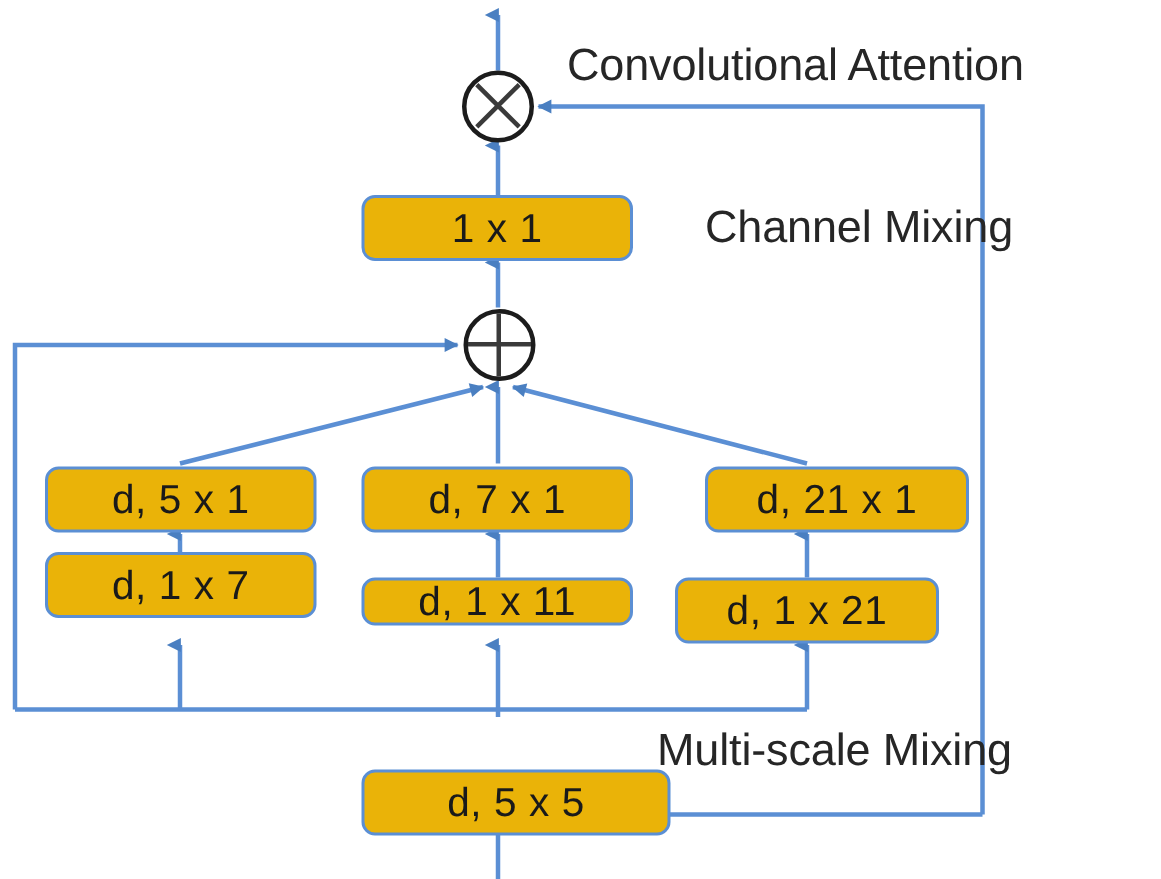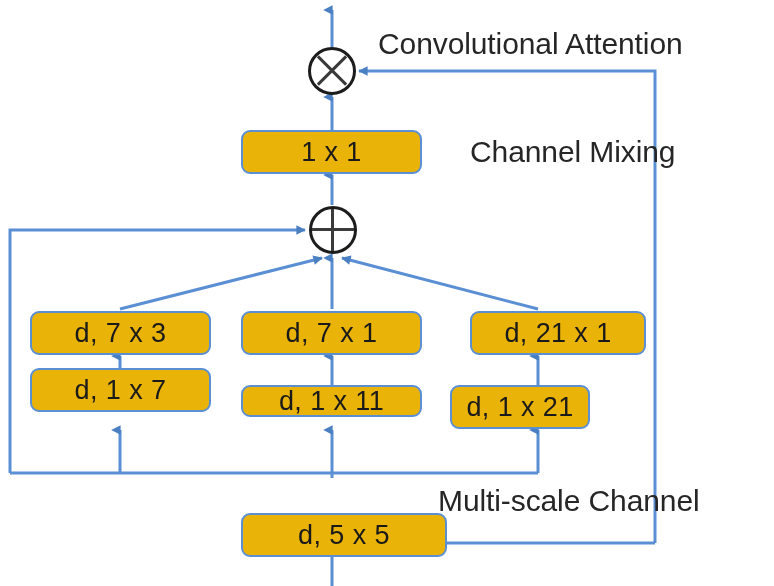--- a/index.html
+++ b/index.html
@@ -138,40 +138,40 @@
   <div class="op-node op-add" style="left:309px; top:206px;">
     <span class="bar h"></span>
     <span class="bar v"></span>
   </div>
 
   <div class="node-box" style="left:241px; top:130px; width:181px; height:44px;">
     <span>1 x 1</span>
   </div>
 
   <div class="node-box" style="left:30px; top:311px; width:181px; height:44px;">
-    <span>d, 7 x 3</span>
+    <span>d, 5 x 1</span>
   </div>
   <div class="node-box" style="left:241px; top:311px; width:181px; height:44px;">
     <span>d, 7 x 1</span>
   </div>
   <div class="node-box" style="left:450px; top:311px; width:176px; height:44px;margin-left:20px;">
     <span>d, 21 x 1</span>
   </div>
 
   <div class="node-box" style="left:30px; top:368px; width:181px; height:44px;">
     <span>d, 1 x 7</span>
   </div>
   <div class="node-box" style="left:241px; top:385px; width:181px; height:32px;">
     <span>d, 1 x 11</span>
   </div>
-  <div class="node-box" style="left:450px; top:385px; width:140px; height:44px;justify-content:center;">
+  <div class="node-box" style="left:450px; top:385px; width:176px; height:44px;justify-content:center;">
     <span>d, 1 x 21</span>
   </div>
 
   <div class="node-box" style="left:241px; top:479px; width:206px; height:44px;margin-top:34px;">
     <span>d, 5 x 5</span>
   </div>
 
   <div class="side-label" style="left:378px; top:27px;">Convolutional Attention</div>
   <div class="side-label" style="left:470px; top:135px;">Channel Mixing</div>
-  <div class="side-label" style="left:438px; top:484px;">Multi-scale Channel</div>
+  <div class="side-label" style="left:438px; top:484px;">Multi-scale Mixing</div>
 
 </div>
 
 </body></html>

